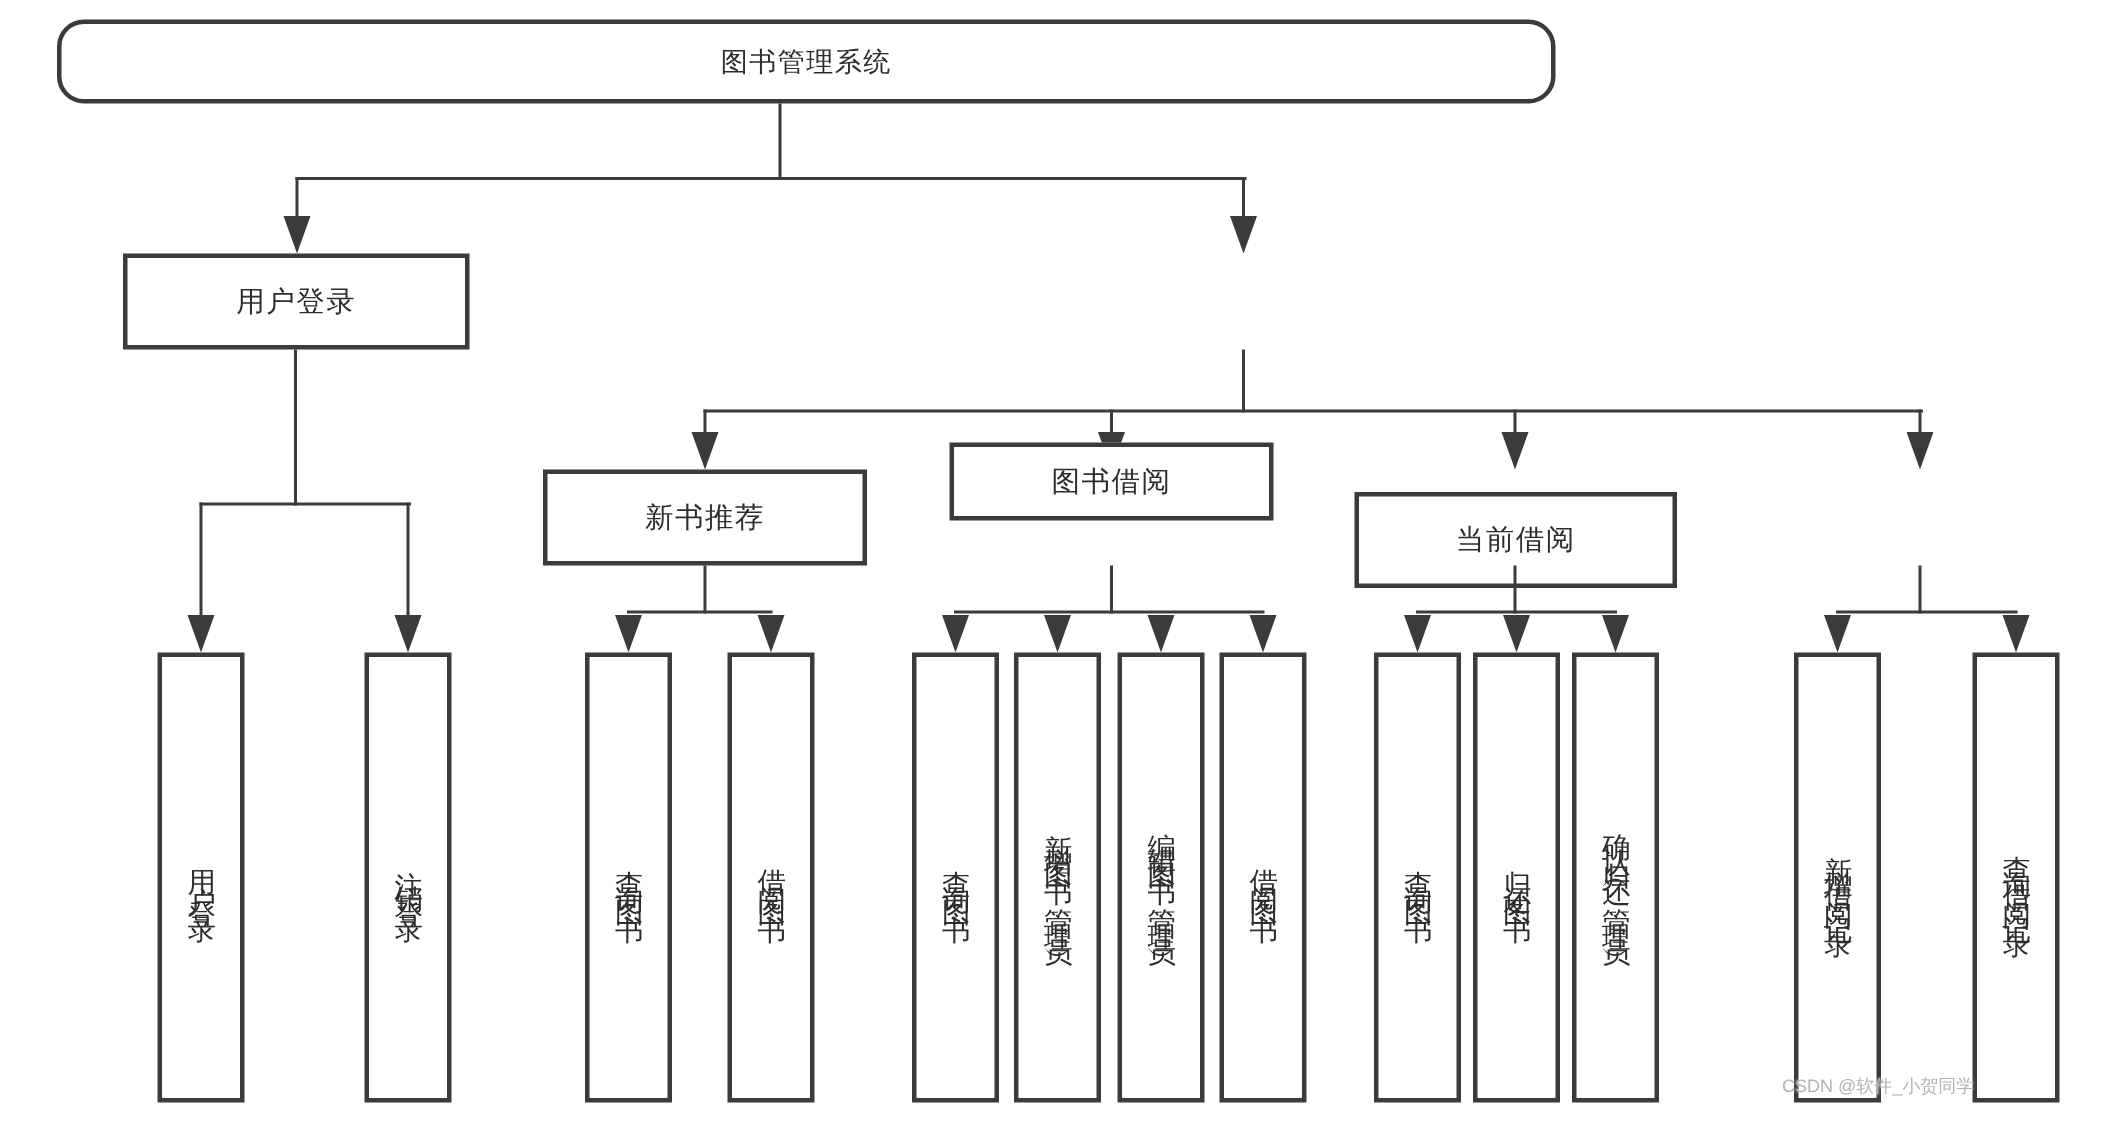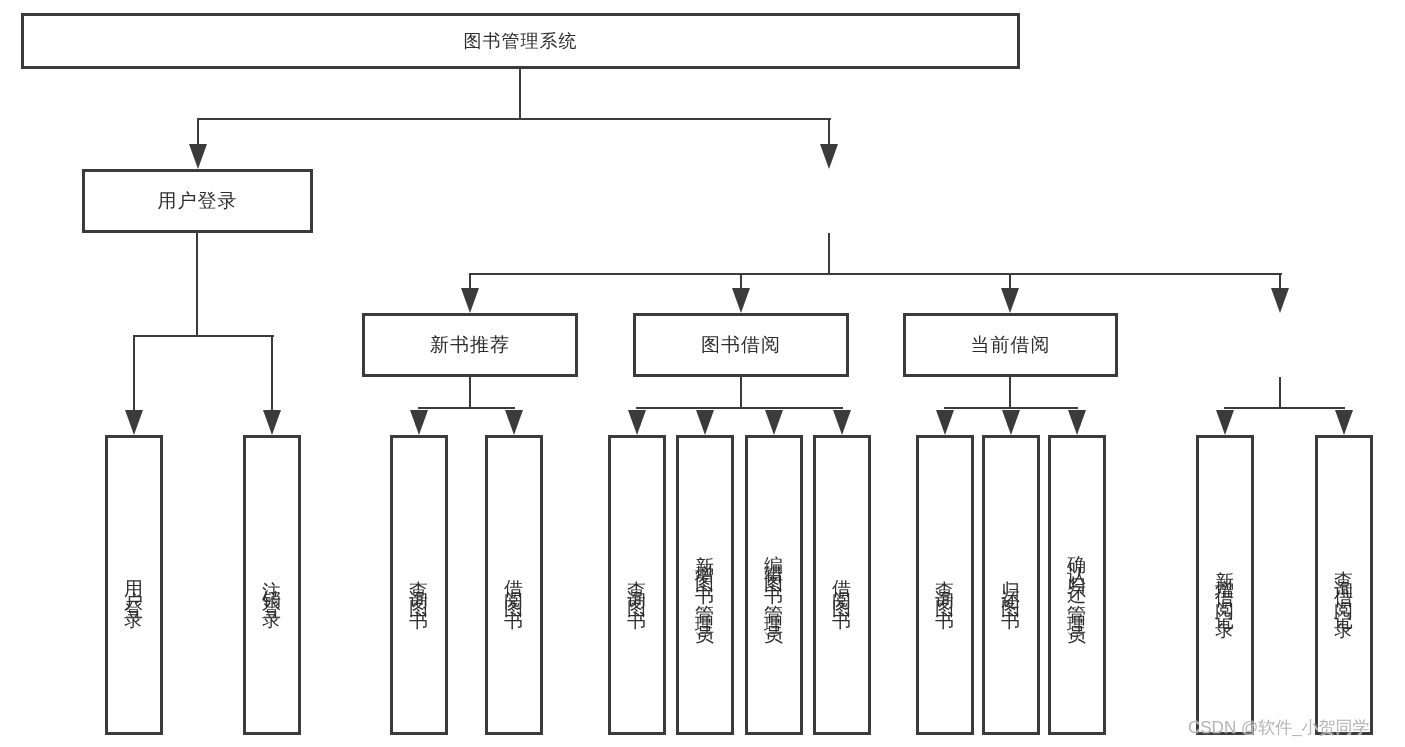--- a/index.html
+++ b/index.html
@@ -51,33 +51,33 @@
     width: 0;
     height: 0;
     border-left: 9px solid transparent;
     border-right: 9px solid transparent;
     border-top: 25px solid #3b3b3b;
   }
   .watermark {
     position: absolute;
     left: 1188px;
     top: 716px;
-    font-size: 17px;
+    font-size: 12px;
     color: #b3b3b3;
     white-space: nowrap;
     z-index: 10;
     text-shadow: 0 0 2px #ffffff;
   }
 </style>
 </head>
 <body>
 
 <div id="canvas">
 
-  <div class="box" style="left:21px; top:13px; width:999px; height:56px; font-size:18px;">图书管理系统</div>
+  <div class="box" style="left:38px; top:13px; width:999px; height:56px; font-size:18px;border-radius:18px;">图书管理系统</div>
 
   <div class="vline" style="left:519px; top:69px; height:50px;"></div>
   <div class="hline" style="left:197px; top:118px; width:634px;"></div>
   <div class="vline" style="left:197px; top:118px; height:27px;"></div>
   <div class="arrow" style="left:189px; top:144px;"></div>
   <div class="vline" style="left:828px; top:118px; height:27px;"></div>
   <div class="arrow" style="left:820px; top:144px;"></div>
 
   <div class="box" style="left:82px; top:169px; width:231px; height:64px;">用户登录</div>
 
@@ -93,22 +93,22 @@
   <div class="vline" style="left:469px; top:273px; height:16px;"></div>
   <div class="arrow" style="left:461px; top:288px;"></div>
   <div class="vline" style="left:740px; top:273px; height:16px;"></div>
   <div class="arrow" style="left:732px; top:288px;"></div>
   <div class="vline" style="left:1009px; top:273px; height:16px;"></div>
   <div class="arrow" style="left:1001px; top:288px;"></div>
   <div class="vline" style="left:1279px; top:273px; height:16px;"></div>
   <div class="arrow" style="left:1271px; top:288px;"></div>
 
   <div class="box" style="left:362px; top:313px; width:216px; height:64px;text-align:center;">新书推荐</div>
-  <div class="box" style="left:633px; top:313px; width:216px; height:64px;">图书借阅</div>
-  <div class="box" style="left:903px; top:313px; width:215px; height:64px;">当前借阅</div>
+  <div class="box" style="left:633px; top:295px; width:216px; height:52px;">图书借阅</div>
+  <div class="box" style="left:903px; top:328px; width:215px; height:64px;">当前借阅</div>
 
   <div class="vline" style="left:469px; top:377px; height:32px;"></div>
   <div class="hline" style="left:418px; top:407px; width:97px;"></div>
   <div class="arrow" style="left:410px; top:410px;"></div>
   <div class="arrow" style="left:505px; top:410px;"></div>
 
   <div class="vline" style="left:740px; top:377px; height:32px;"></div>
   <div class="hline" style="left:636px; top:407px; width:207px;"></div>
   <div class="arrow" style="left:628px; top:410px;"></div>
   <div class="arrow" style="left:696px; top:410px;"></div>

